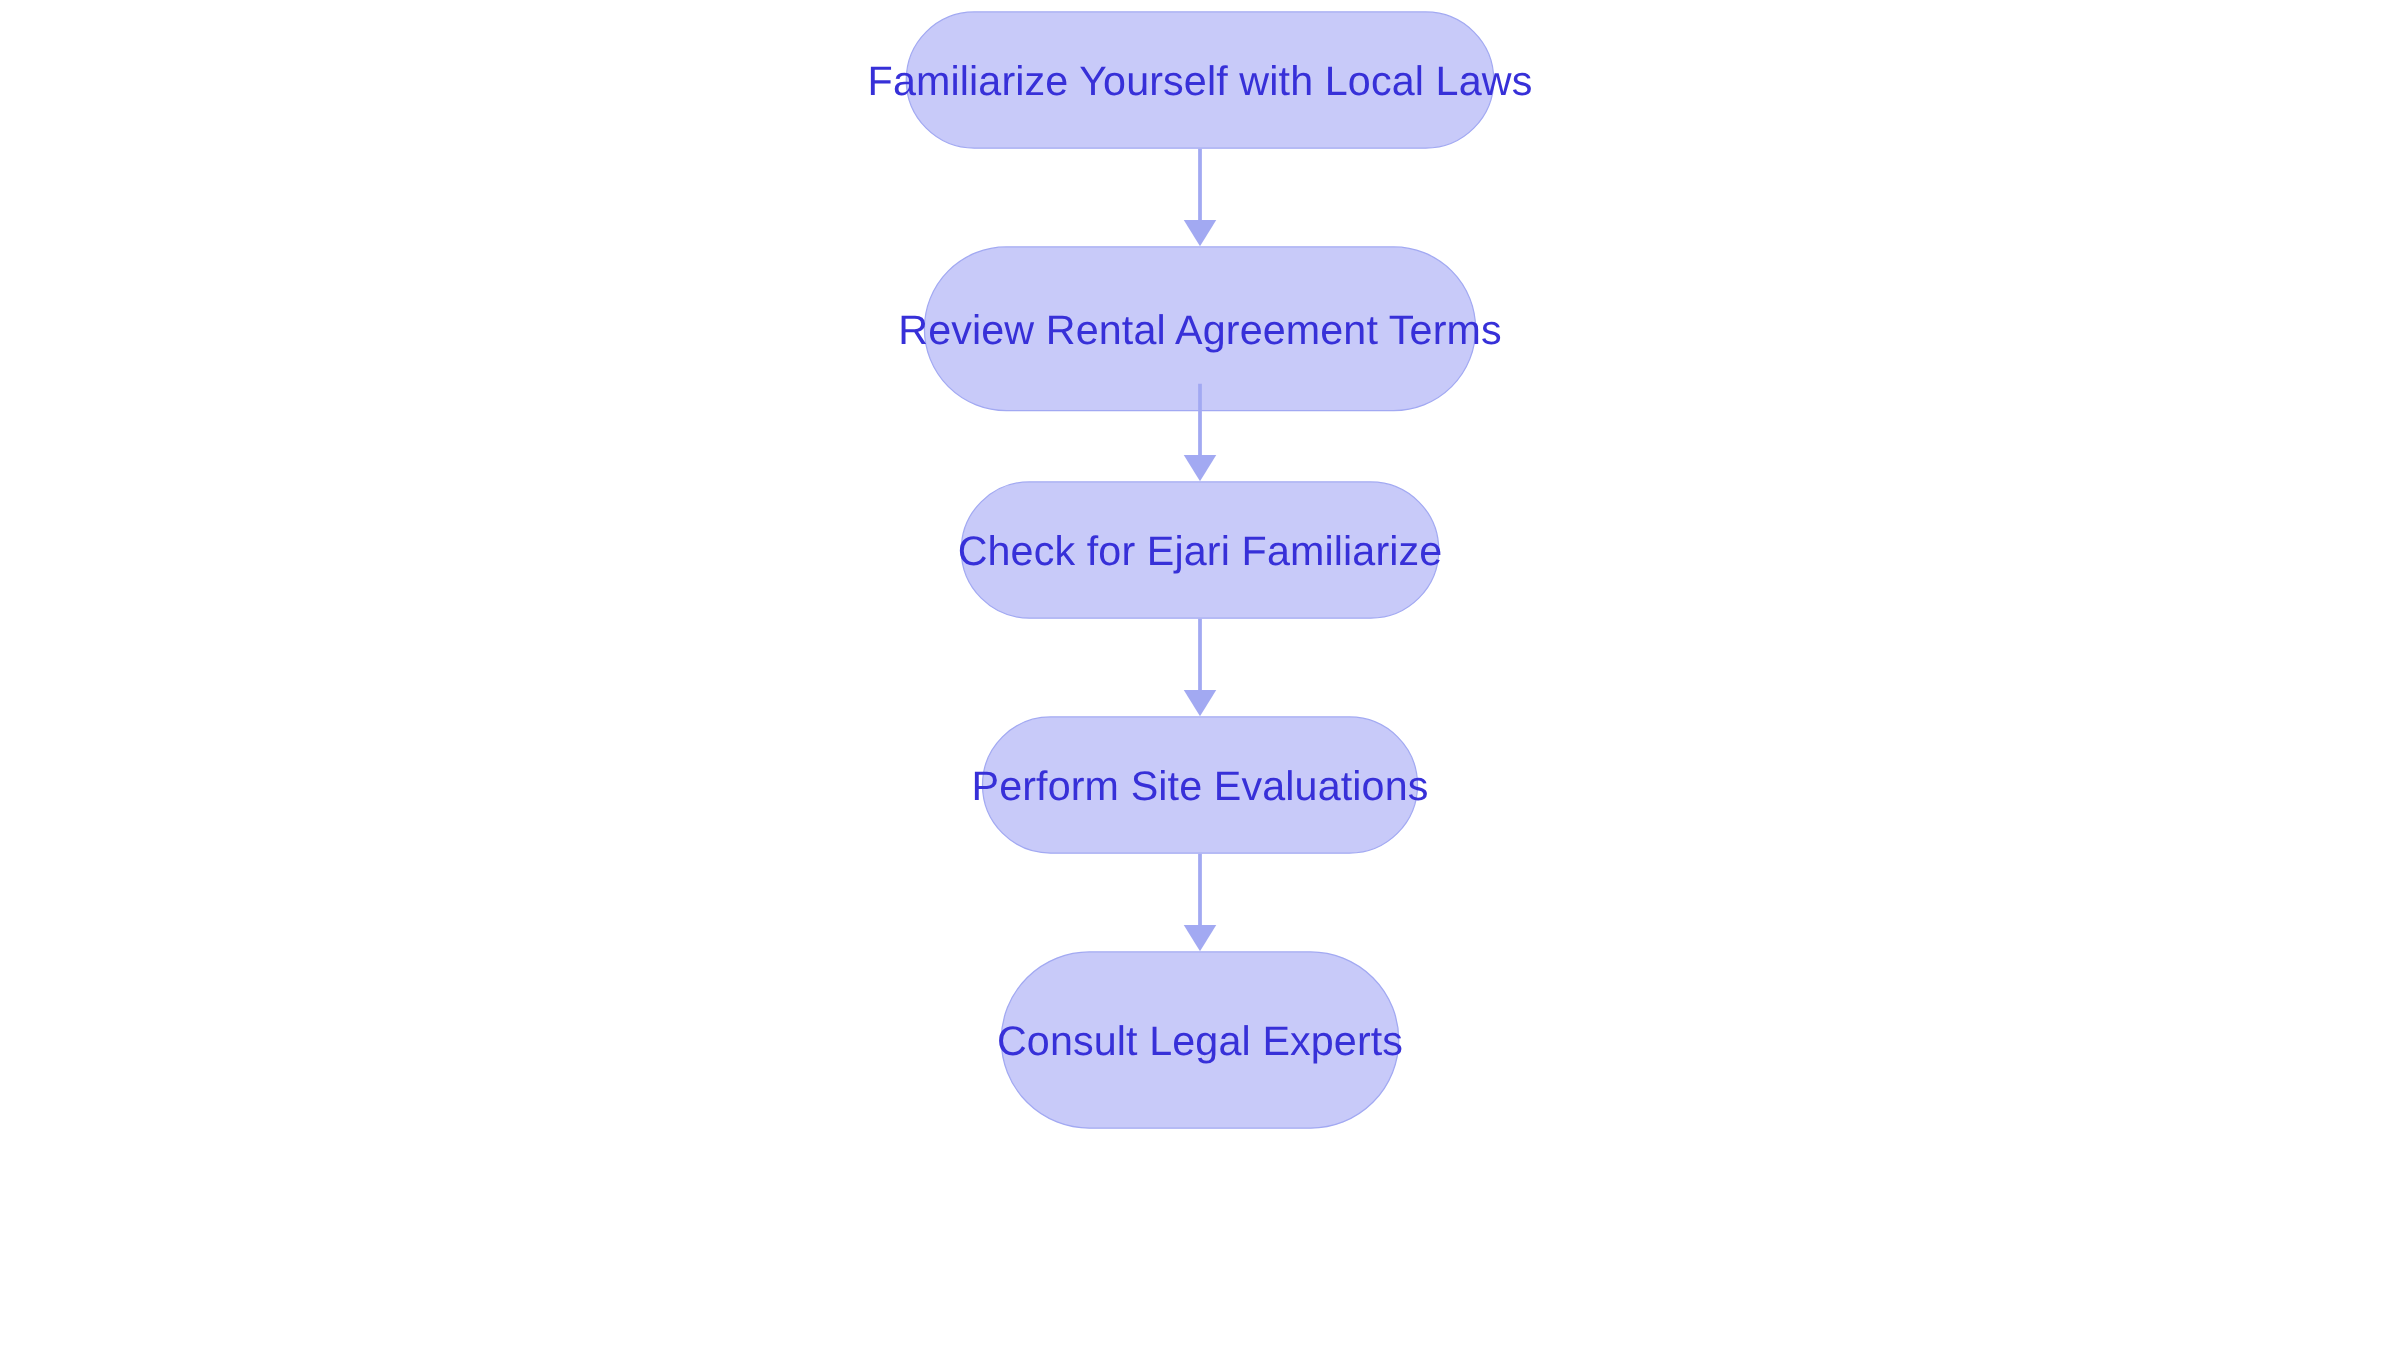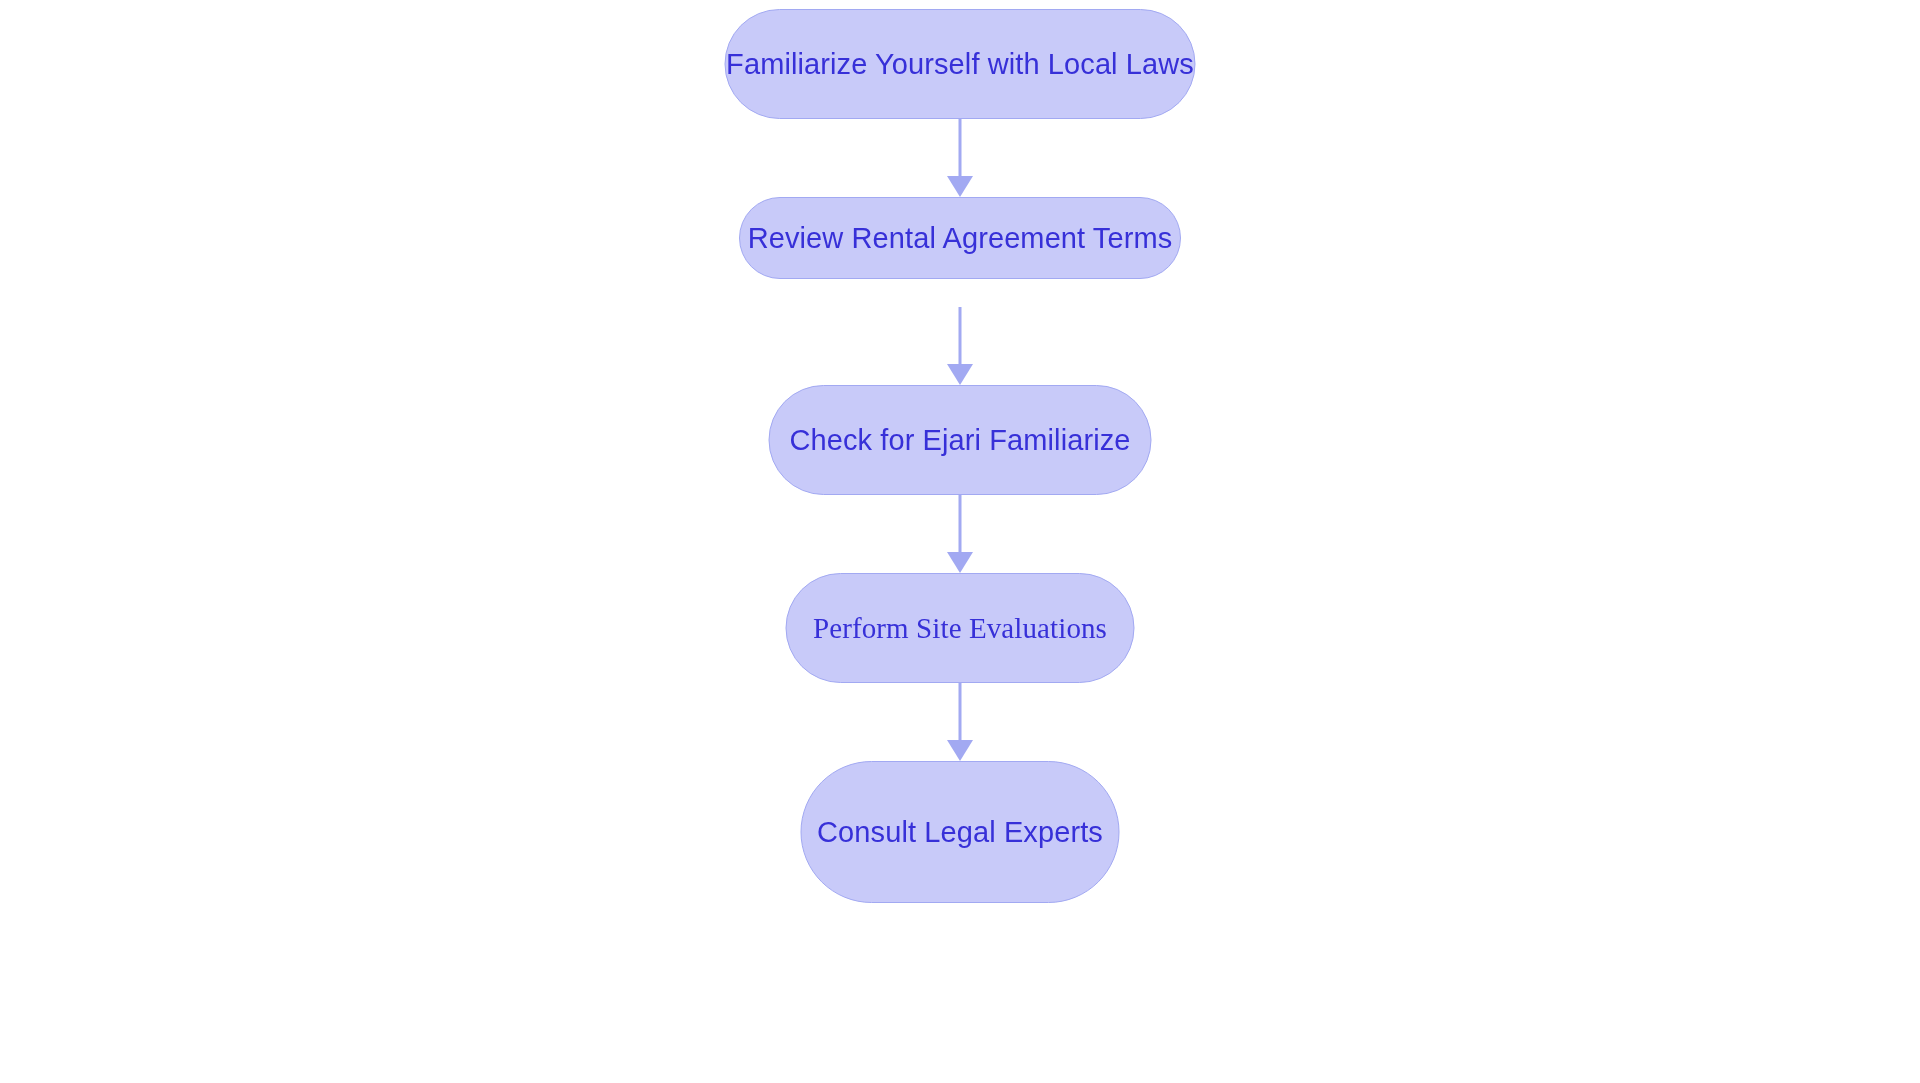--- a/index.html
+++ b/index.html
@@ -30,33 +30,33 @@
     align-items: center;
     justify-content: center;
     background: #c8caf9;
     border: 1.6px solid #a2a9f2;
     border-radius: 9999px;
     left: 50%;
     transform: translateX(-50%);
   }
   .node-label {
     color: #3730d8;
-    font-size: 29px;
+    font-size: 33px;
     font-weight: 400;
     letter-spacing: 0.1px;
     white-space: nowrap;
     line-height: 1;
     text-align: center;
   }
 
   
   #node-0 { top: 9px;   width: 471px; height: 110px; }
-  #node-1 { top: 197px; width: 442px; height: 82px; }
+  #node-1 { top: 197px; width: 442px; height: 132px; }
   #node-2 { top: 385px; width: 383px; height: 110px; }
-  #node-3 { top: 573px; width: 349px; height: 110px; font-family: Liberation Serif, serif; }
+  #node-3 { top: 573px; width: 349px; height: 110px; }
   #node-4 { top: 761px; width: 319px; height: 142px; }
 
   
   .edge {
     position: absolute;
     left: 50%;
     transform: translateX(-50%);
     width: 26px;
   }
   .edge-line {

